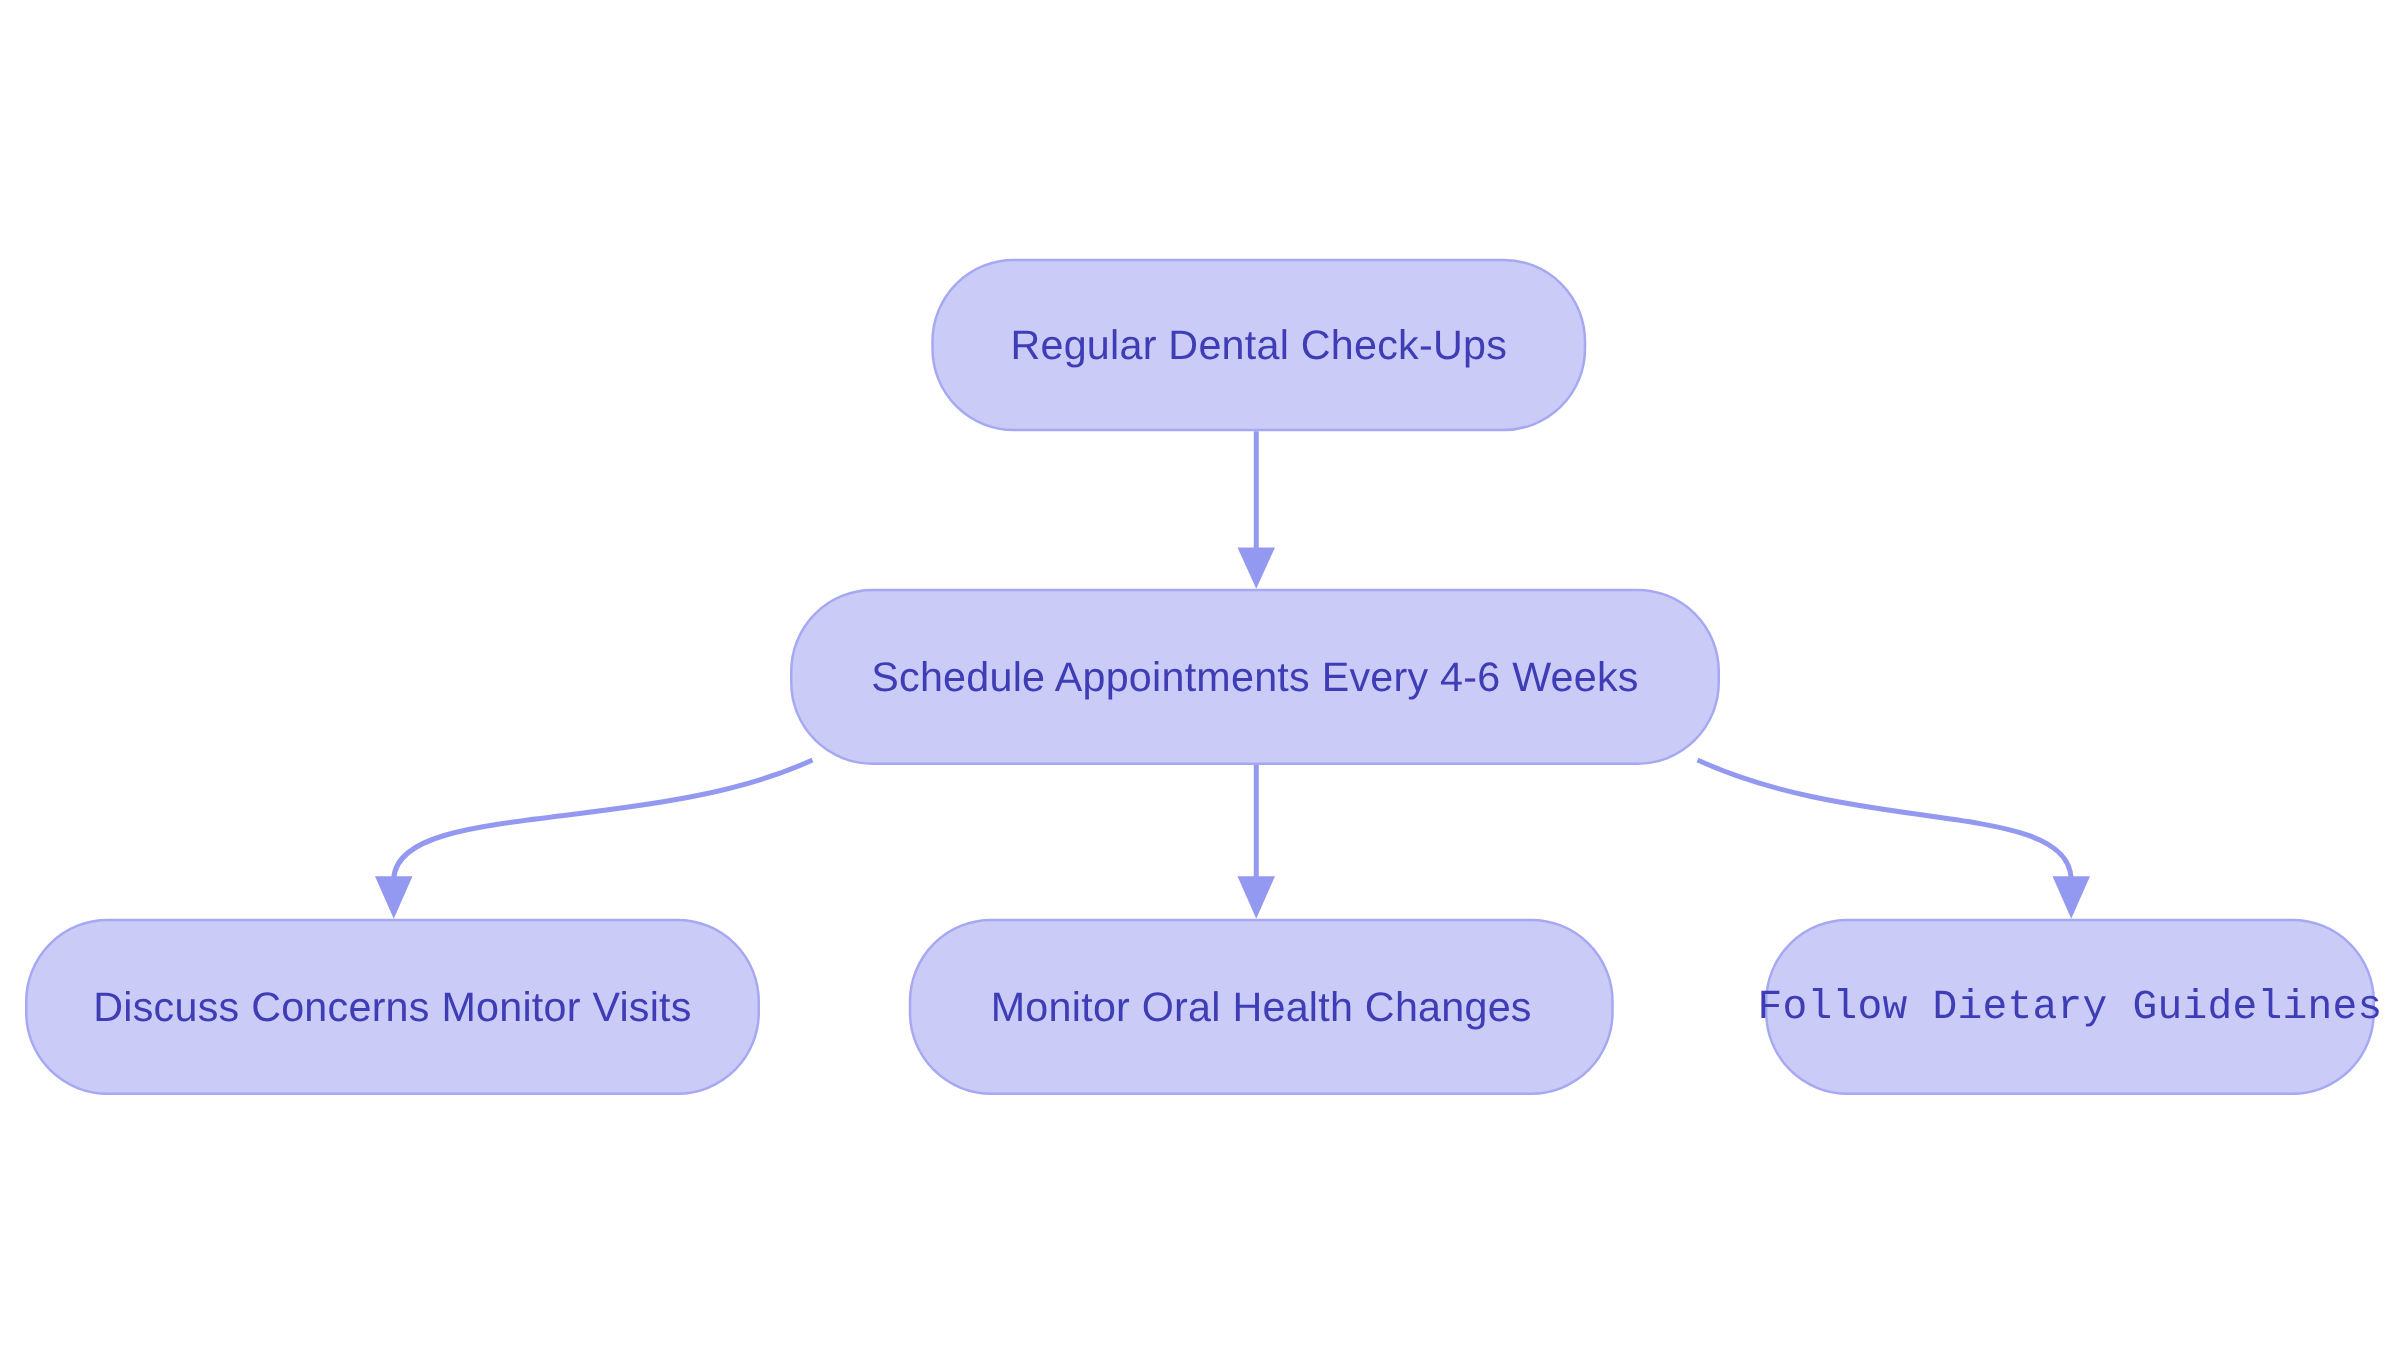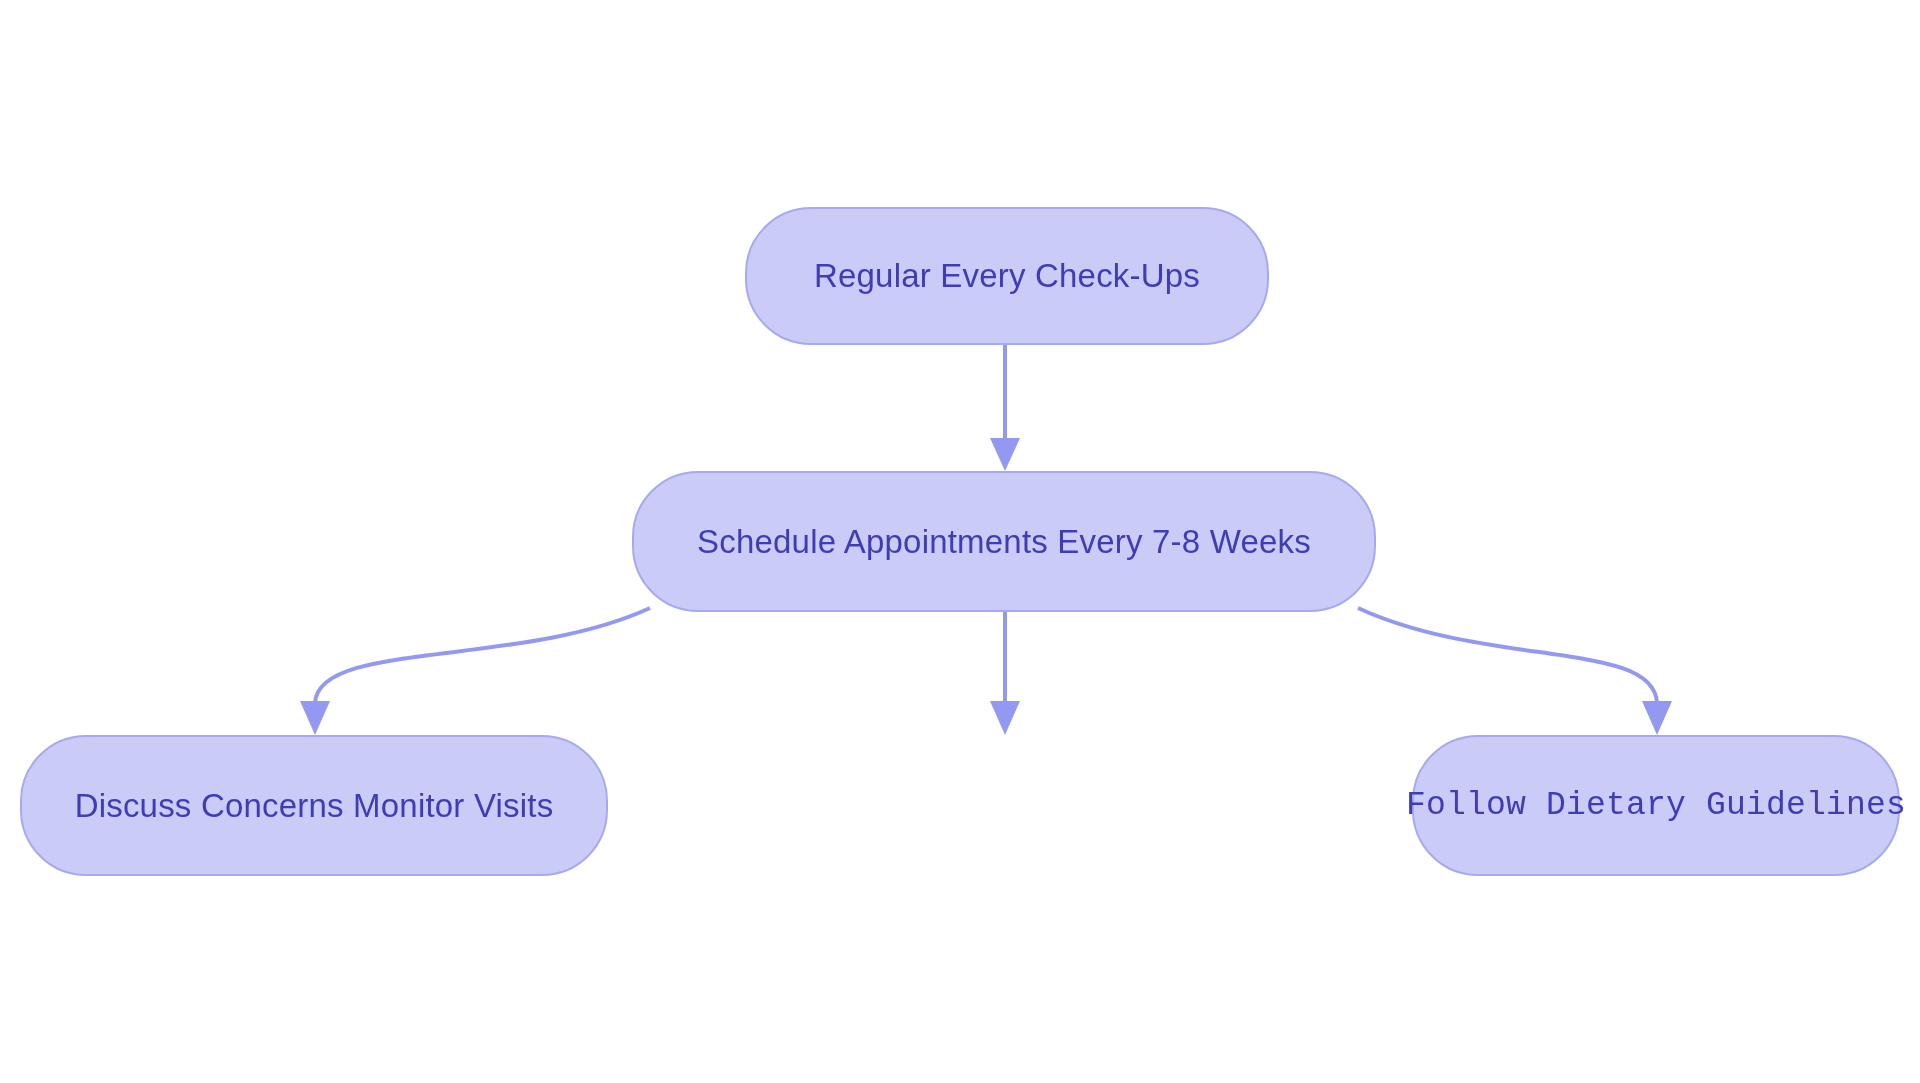--- a/index.html
+++ b/index.html
@@ -80,29 +80,32 @@
       <polygon class="arrowhead" points="990,701 1020,701 1005,735"></polygon>
     </g>
 
     <g>
       <path class="edge" d="M 1358 608 C 1488 668, 1654 640, 1657 703"></path>
       <polygon class="arrowhead" points="1642,701 1672,701 1657,735"></polygon>
     </g>
   </svg>
 
   <div class="node n-checkups">
-    <span class="node-label">Regular Every Check-Ups</span>
+    <span class="node-label">Regular Dental Check-Ups</span>
   </div>
 
   <div class="node n-schedule">
-    <span class="node-label">Schedule Appointments Every 7-8 Weeks</span>
+    <span class="node-label">Schedule Appointments Every 4-6 Weeks</span>
   </div>
 
   <div class="node n-discuss">
     <span class="node-label">Discuss Concerns Monitor Visits</span>
   </div>
 
+  <div class="node n-monitor">
+    <span class="node-label">Monitor Oral Health Changes</span>
+  </div>
 
   <div class="node n-diet">
     <span class="node-label">Follow Dietary Guidelines</span>
   </div>
 
 </div>
 
 </body></html>

